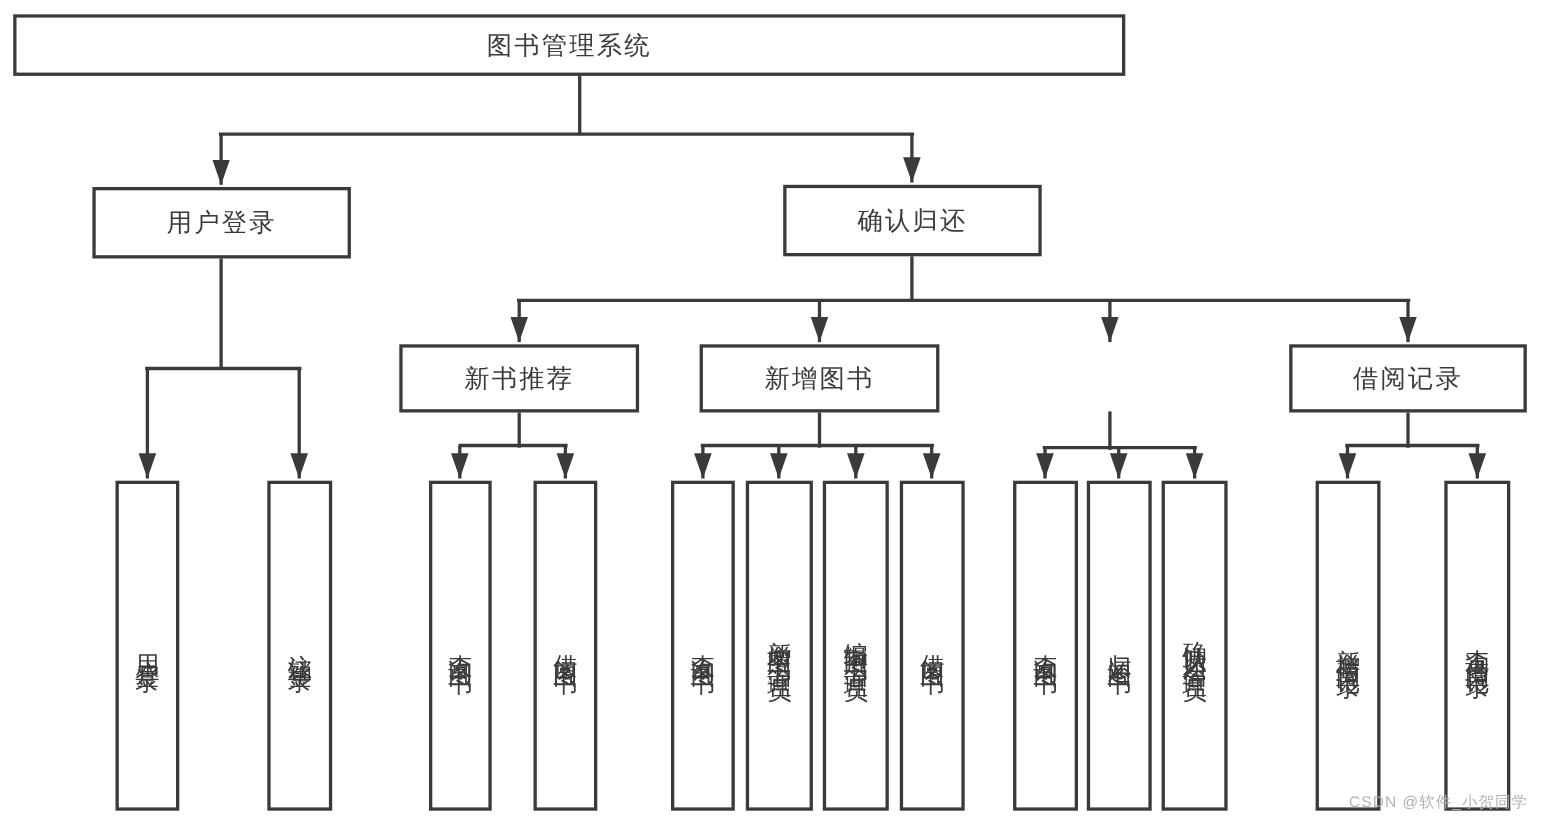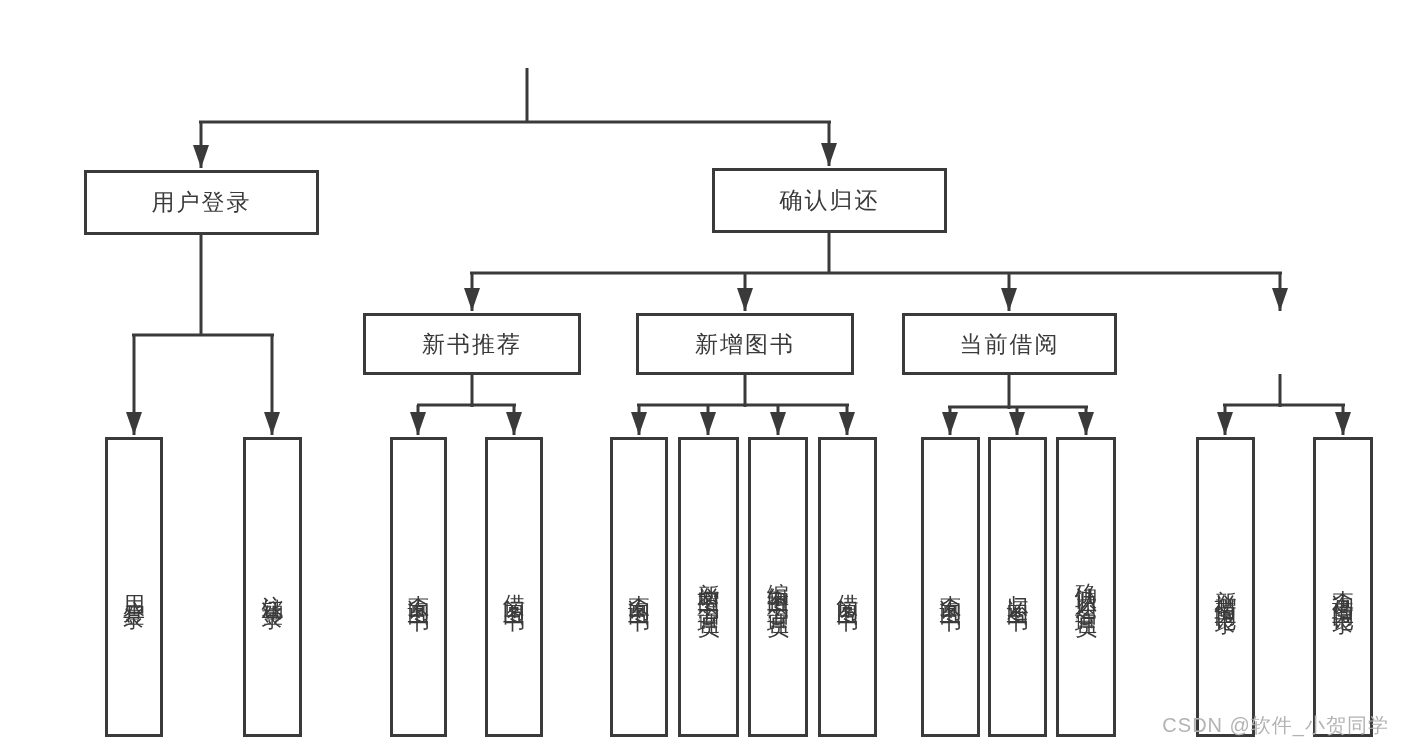--- a/index.html
+++ b/index.html
@@ -45,21 +45,21 @@
     writing-mode: vertical-rl;
     text-orientation: mixed;
     font-size: 22px;
     letter-spacing: 5px;
     line-height: 1;
   }
   .watermark {
     position: absolute;
     right: 16px;
     bottom: 8px;
-    font-size: 20px;
+    font-size: 14px;
     letter-spacing: 1px;
     color: #b3b3b3;
     white-space: nowrap;
     z-index: 5;
     text-align: center;
   }
 </style>
 </head>
 <body>
 
@@ -106,36 +106,39 @@
     <line x1="950" y1="407" x2="950" y2="435" marker-end="url(#arw)"></line>
     <line x1="1017" y1="407" x2="1017" y2="435" marker-end="url(#arw)"></line>
     <line x1="1086" y1="407" x2="1086" y2="435" marker-end="url(#arw)"></line>
 
     <line x1="1280" y1="374" x2="1280" y2="407"></line>
     <line x1="1223" y1="405" x2="1345" y2="405"></line>
     <line x1="1225" y1="405" x2="1225" y2="435" marker-end="url(#arw)"></line>
     <line x1="1343" y1="405" x2="1343" y2="435" marker-end="url(#arw)"></line>
   </svg>
 
+  <div class="node" style="left:12px; top:13px; width:1011px; height:56px;">
+    <span class="hlabel">图书管理系统</span>
+  </div>
 
   <div class="node" style="left:84px; top:170px; width:235px; height:65px;">
     <span class="hlabel">用户登录</span>
   </div>
   <div class="node" style="left:712px; top:168px; width:235px; height:65px;">
     <span class="hlabel">确认归还</span>
   </div>
 
   <div class="node" style="left:363px; top:313px; width:218px; height:62px;">
     <span class="hlabel">新书推荐</span>
   </div>
   <div class="node" style="left:636px; top:313px; width:218px; height:62px;">
     <span class="hlabel">新增图书</span>
   </div>
-  <div class="node" style="left:902px; top:313px; width:215px; height:62px;">
-    <span class="hlabel">当前借阅</span>
+  <div class="node" style="left:1172px; top:313px; width:216px; height:62px;">
+    <span class="hlabel">借阅记录</span>
   </div>
 
   <div class="node" style="left:105px; top:437px; width:58px; height:300px;">
     <span class="vlabel">用户登录</span>
   </div>
   <div class="node" style="left:243px; top:437px; width:59px; height:300px;">
     <span class="vlabel">注销登录</span>
   </div>
 
   <div class="node" style="left:390px; top:437px; width:57px; height:300px;">

